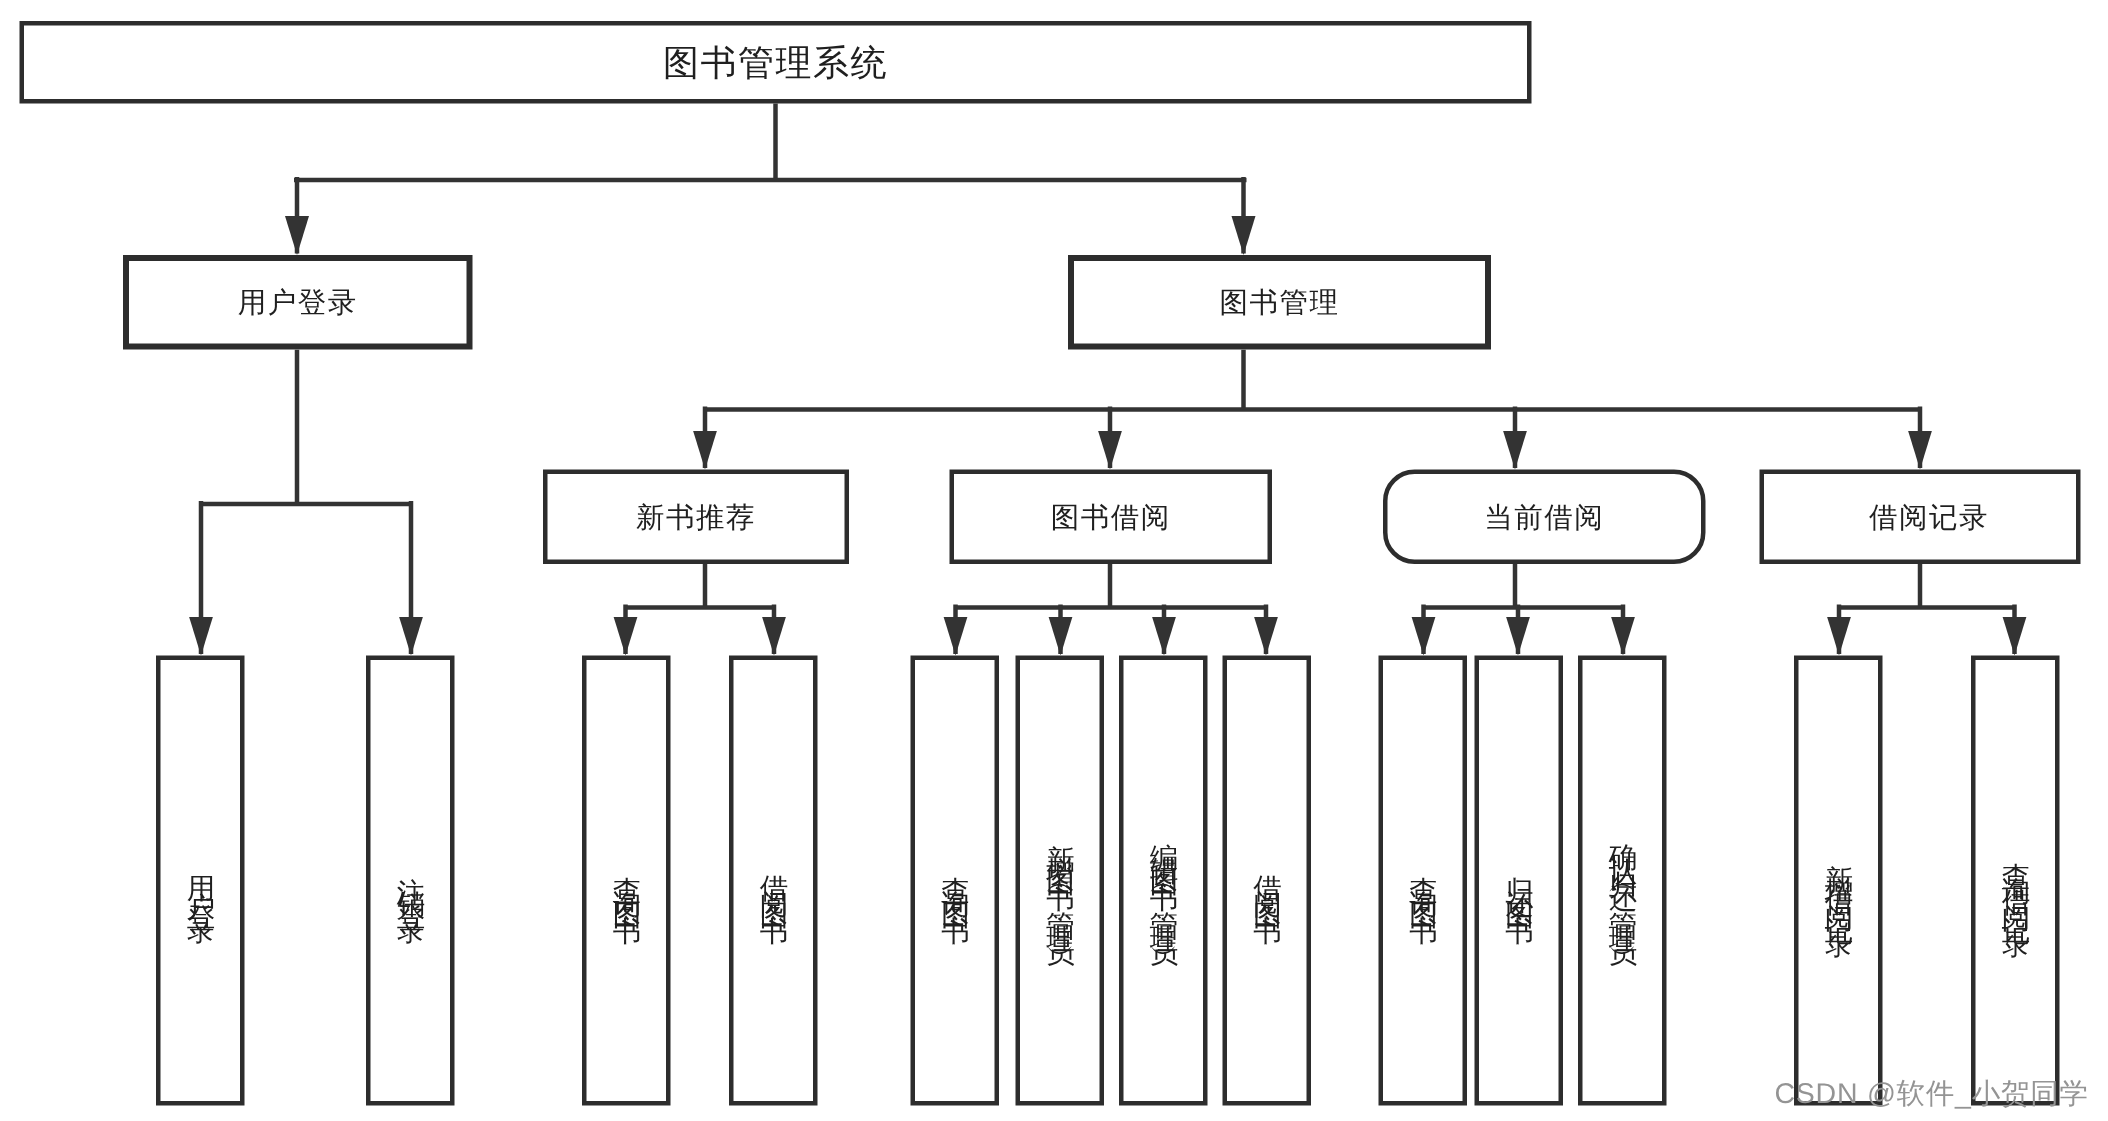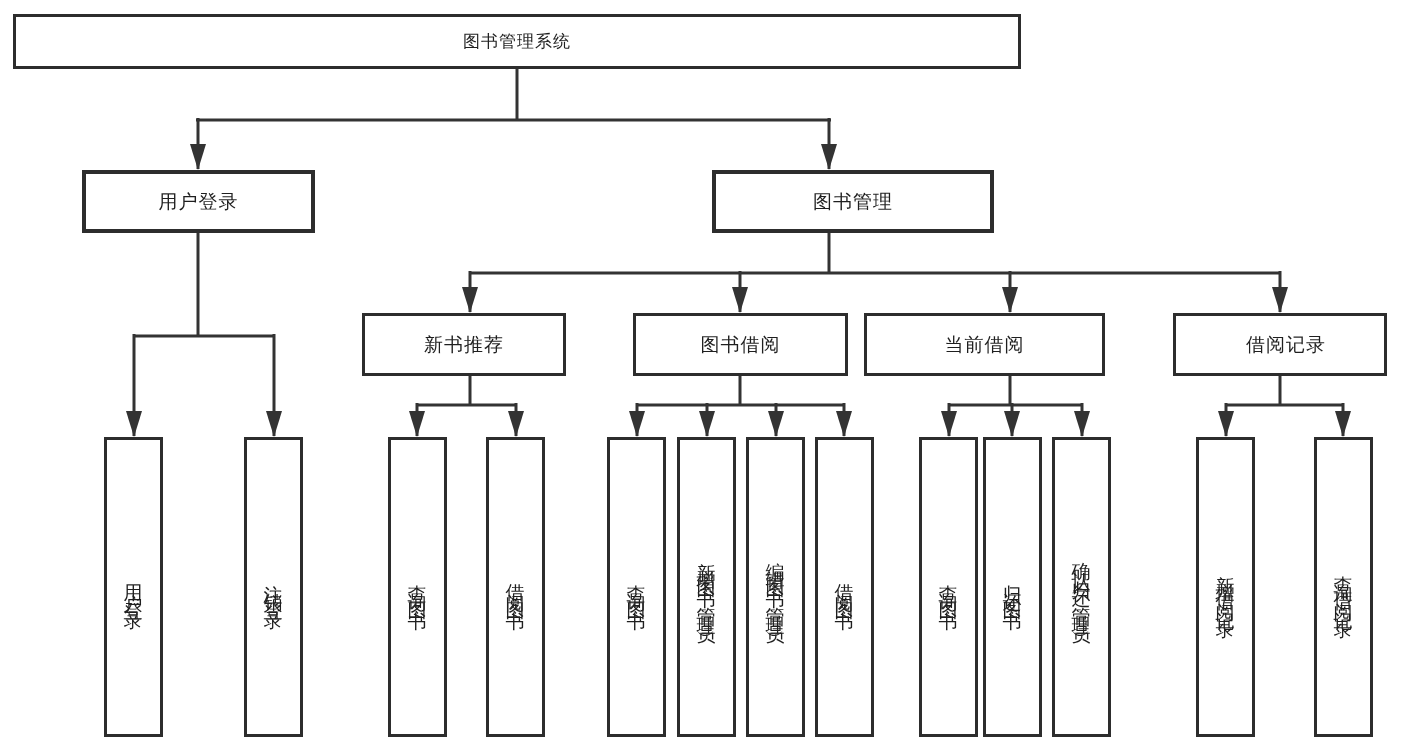--- a/index.html
+++ b/index.html
@@ -6,21 +6,21 @@
   #canvas{
     position:relative;width:1405px;height:747px;background:#ffffff;overflow:hidden;
     font-family:"Liberation Sans","DejaVu Sans",sans-serif;
   }
   #wires{position:absolute;left:0;top:0;width:1405px;height:747px;}
   .hbox{
     position:absolute;box-sizing:border-box;background:#ffffff;border:4px solid #2d2d2d;
     display:flex;align-items:center;justify-content:center;
     font-size:19px;color:#1f1f1f;letter-spacing:1px;white-space:nowrap;
   }
-  .rootbox{border-width:3px;font-size:17px;}
+  .rootbox{border-width:3px;font-size:24px;}
   .vbox{
     position:absolute;box-sizing:border-box;background:#ffffff;border:3px solid #2d2d2d;
     top:437px;height:300px;width:59px;
     writing-mode:vertical-rl;text-orientation:mixed;
     display:flex;align-items:center;justify-content:center;
     font-size:19px;letter-spacing:9px;color:#1f1f1f;line-height:1;
   }
   #watermark{
     position:absolute;left:1183px;top:716px;font-size:19px;color:#949494;
     letter-spacing:0.5px;white-space:nowrap;
@@ -93,35 +93,36 @@
     </g>
   </svg>
 
   <div class="hbox rootbox" style="left:13px;top:14px;width:1008px;height:55px;">图书管理系统</div>
 
   <div class="hbox" style="left:82px;top:170px;width:233px;height:63px;">用户登录</div>
   <div class="hbox" style="left:712px;top:170px;width:282px;height:63px;">图书管理</div>
 
   <div class="hbox" style="left:362px;top:313px;width:204px;height:63px;border-width:3px;">新书推荐</div>
   <div class="hbox" style="left:633px;top:313px;width:215px;height:63px;border-width:3px;">图书借阅</div>
-  <div class="hbox" style="left:864px;top:313px;width:241px;height:63px;border-width:3px;">当前借阅</div>
+  <div class="hbox" style="left:922px;top:313px;width:215px;height:63px;border-width:3px;border-radius:21px;">当前借阅</div>
   <div class="hbox" style="left:1173px;top:313px;width:214px;height:63px;border-width:3px;padding-left:12px;">借阅记录</div>
 
   <div class="vbox" style="left:104px;">用户登录</div>
   <div class="vbox" style="left:244px;">注销登录</div>
 
   <div class="vbox" style="left:388px;">查询图书</div>
   <div class="vbox" style="left:486px;">借阅图书</div>
 
   <div class="vbox" style="left:607px;">查询图书</div>
   <div class="vbox" style="left:677px;">新增图书（管理员）</div>
   <div class="vbox" style="left:746px;">编辑图书（管理员）</div>
   <div class="vbox" style="left:815px;">借阅图书</div>
 
   <div class="vbox" style="left:919px;">查询图书</div>
   <div class="vbox" style="left:983px;">归还图书</div>
   <div class="vbox" style="left:1052px;">确认归还（管理员）</div>
 
   <div class="vbox" style="left:1196px;">新增借阅记录</div>
   <div class="vbox" style="left:1314px;">查询借阅记录</div>
 
+  <div id="watermark">CSDN @软件_小贺同学</div>
 
 </div>
 
 </body></html>

